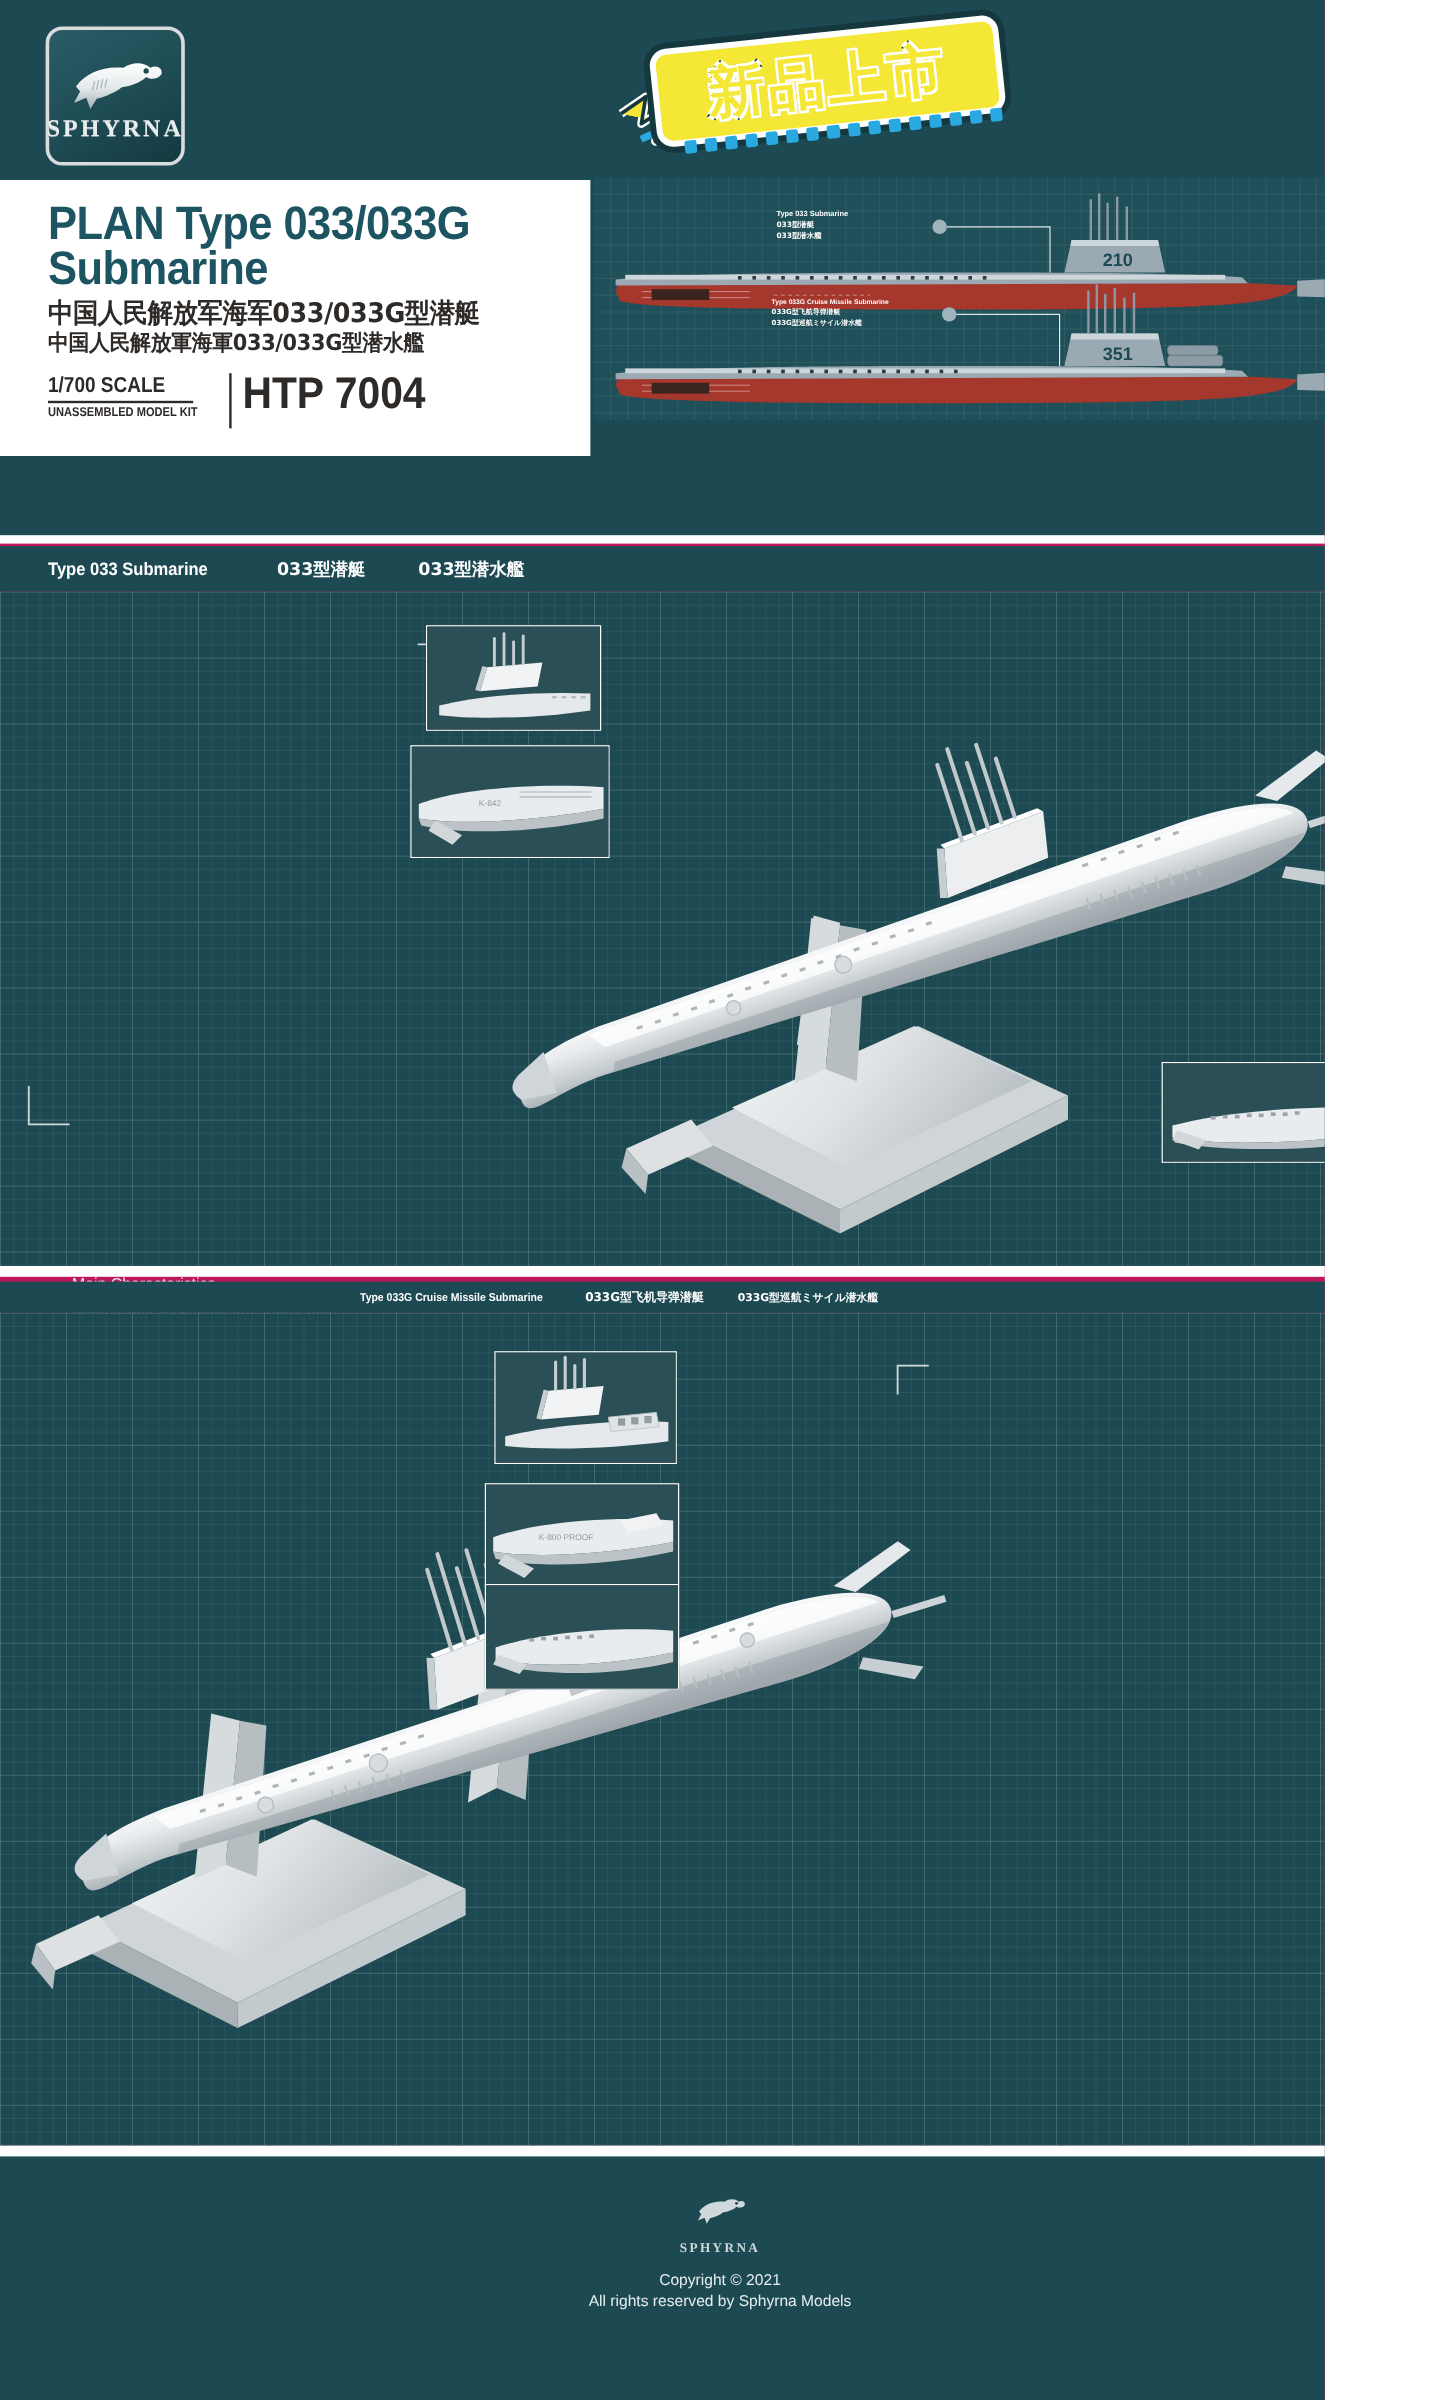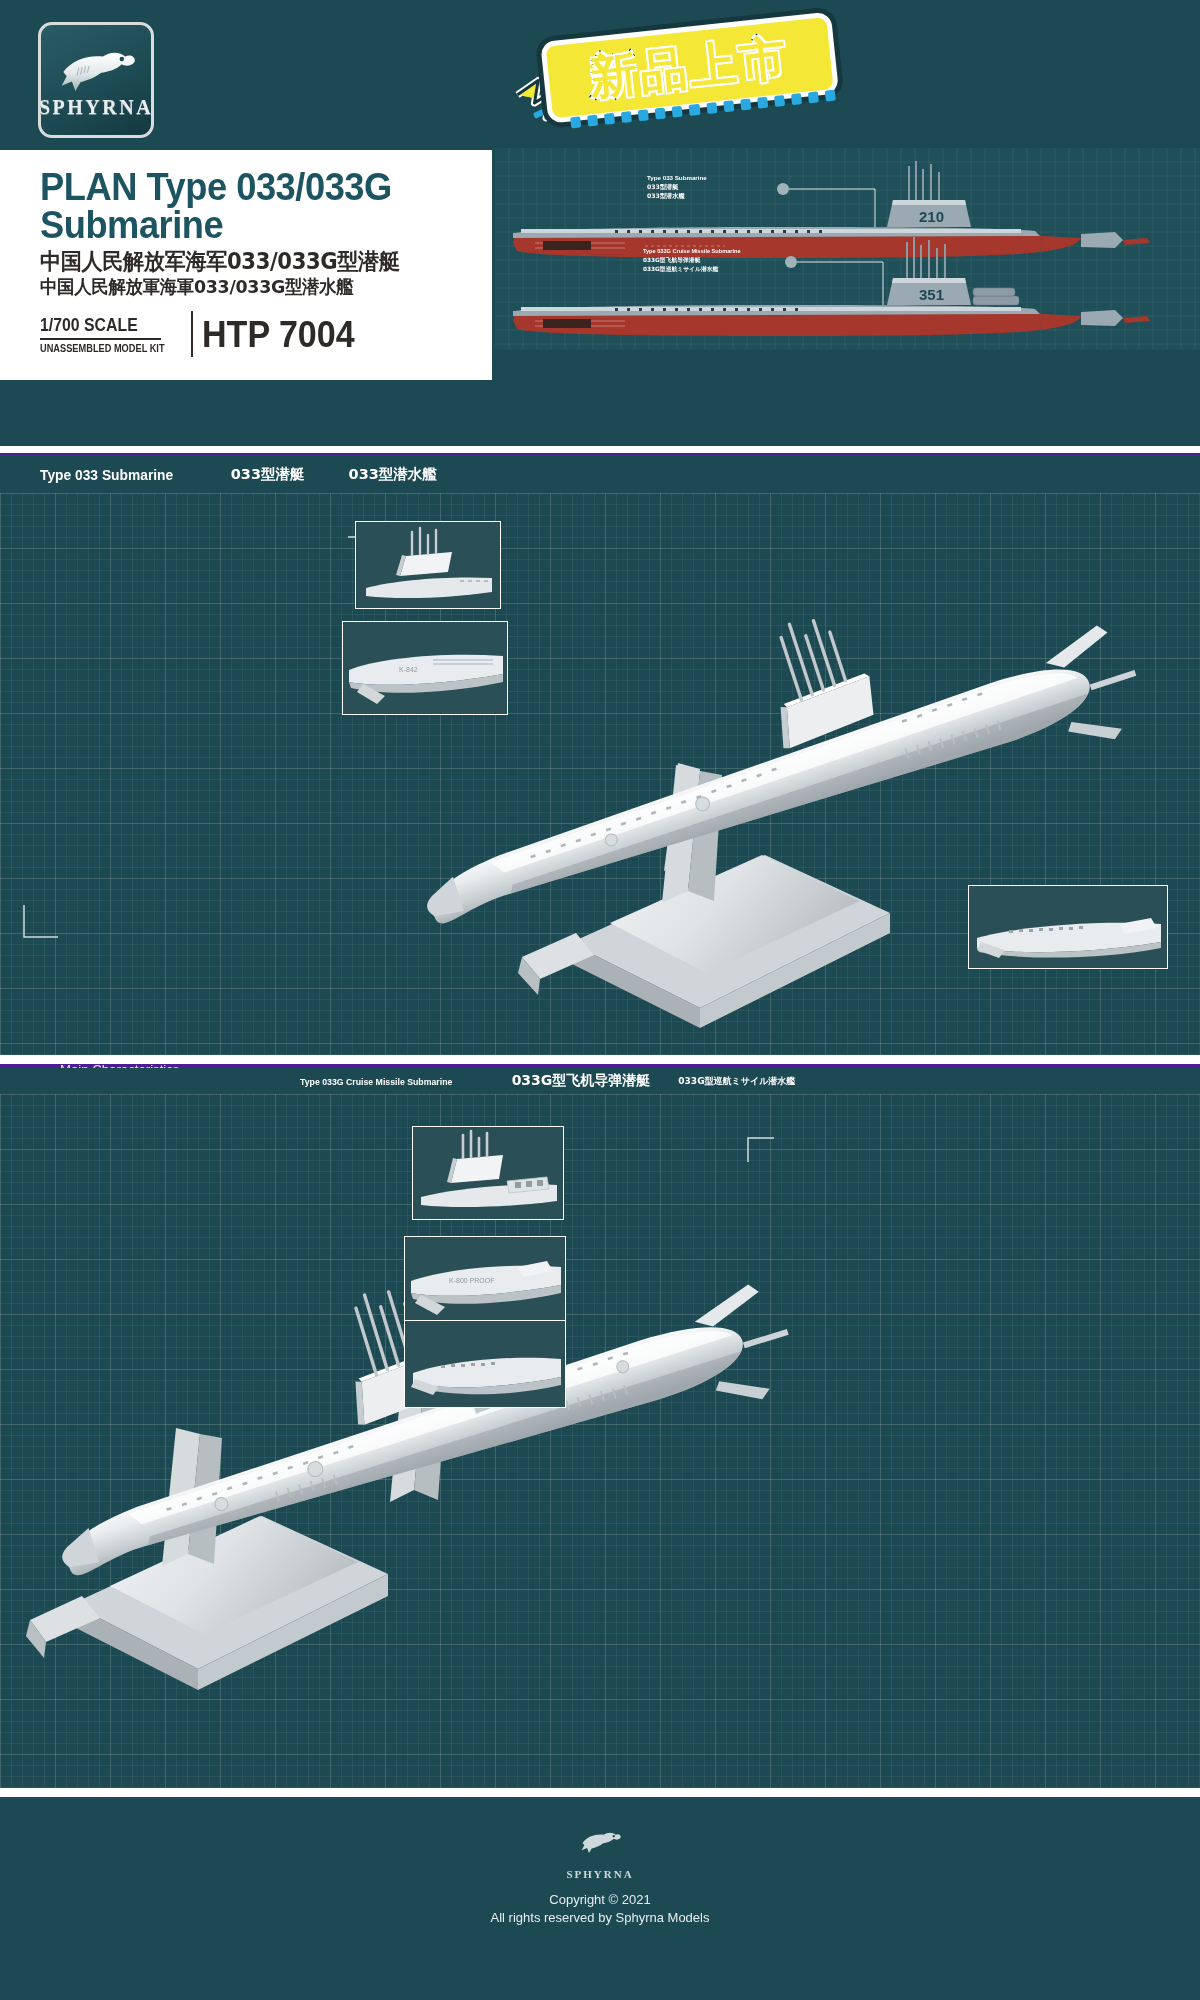--- a/index.html
+++ b/index.html
@@ -3,22 +3,22 @@
 <meta charset="utf-8">
 <style>
   * { box-sizing: border-box; margin: 0; padding: 0; }
   html, body {
     width: 1200px; height: 2000px;
     background: #ffffff;
     font-family: "Liberation Sans", "DejaVu Sans", sans-serif;
   }
   #page {
     position: relative;
-    width: 1200px; height: 2000px;
-    background: #4c1d95;
+    width: 1104px; height: 2000px;
+    background: #be185d;
     overflow: hidden;
   }
 
   
   .grid-bg {
     background-color: #1d4a52;
     background-image:
       linear-gradient(rgba(255,255,255,0.055) 1px, transparent 1px),
       linear-gradient(90deg, rgba(255,255,255,0.055) 1px, transparent 1px),
       linear-gradient(rgba(255,255,255,0.11) 1px, transparent 1px),
@@ -89,21 +89,21 @@
     line-height: 1.15;
     letter-spacing: -0.3px;
     color: #2e2a28;
     transform: scaleX(0.94);
     transform-origin: left center;
     white-space: nowrap;
     margin-top: 1px;
   }
 
   #scale-row {
-    display: flex; align-items: center;
+    display: flex; align-items: flex-start;
     margin-top: 14px;
   }
   #scale-left { padding-right: 9px; }
   .scale-big {
     font-family: "Liberation Sans Narrow","Liberation Sans", sans-serif;
     font-weight: bold; font-size: 18px; letter-spacing: 0px;
     color: #2e2a28; transform: scaleX(0.88); transform-origin: left center;
     white-space: nowrap;
   }
   .scale-rule { height: 2px; background: #2e2a28; margin: 2px 0 2px 0; width: 121px; }
@@ -183,21 +183,21 @@
     font-weight: bold; color: #ffffff; white-space: nowrap;
   }
 
   #sec1 { top: 455px; height: 38px; }
   #sec1 .b-en { font-size: 15px; margin-left: 40px; }
   #sec1 .b-cn { font-size: 14.5px; margin-left: 46px; }
   #sec1 .b-tw { font-size: 14.5px; margin-left: 44px; }
 
   #sec2 { top: 1068px; height: 26px; }
   #sec2 .b-en { font-size: 9.5px; margin-left: 300px; }
-  #sec2 .b-cn { font-size: 14px; margin-left: 46px; }
+  #sec2 .b-cn { font-size: 10px; margin-left: 22px; }
   #sec2 .b-tw { font-size: 9px; margin-left: 28px; }
 
   
   #panel1 {
     position: absolute; left: 0; top: 493px;
     width: 1200px; height: 562px;
   }
   #panel2 {
     position: absolute; left: 0; top: 1094px;
     width: 1200px; height: 694px;

